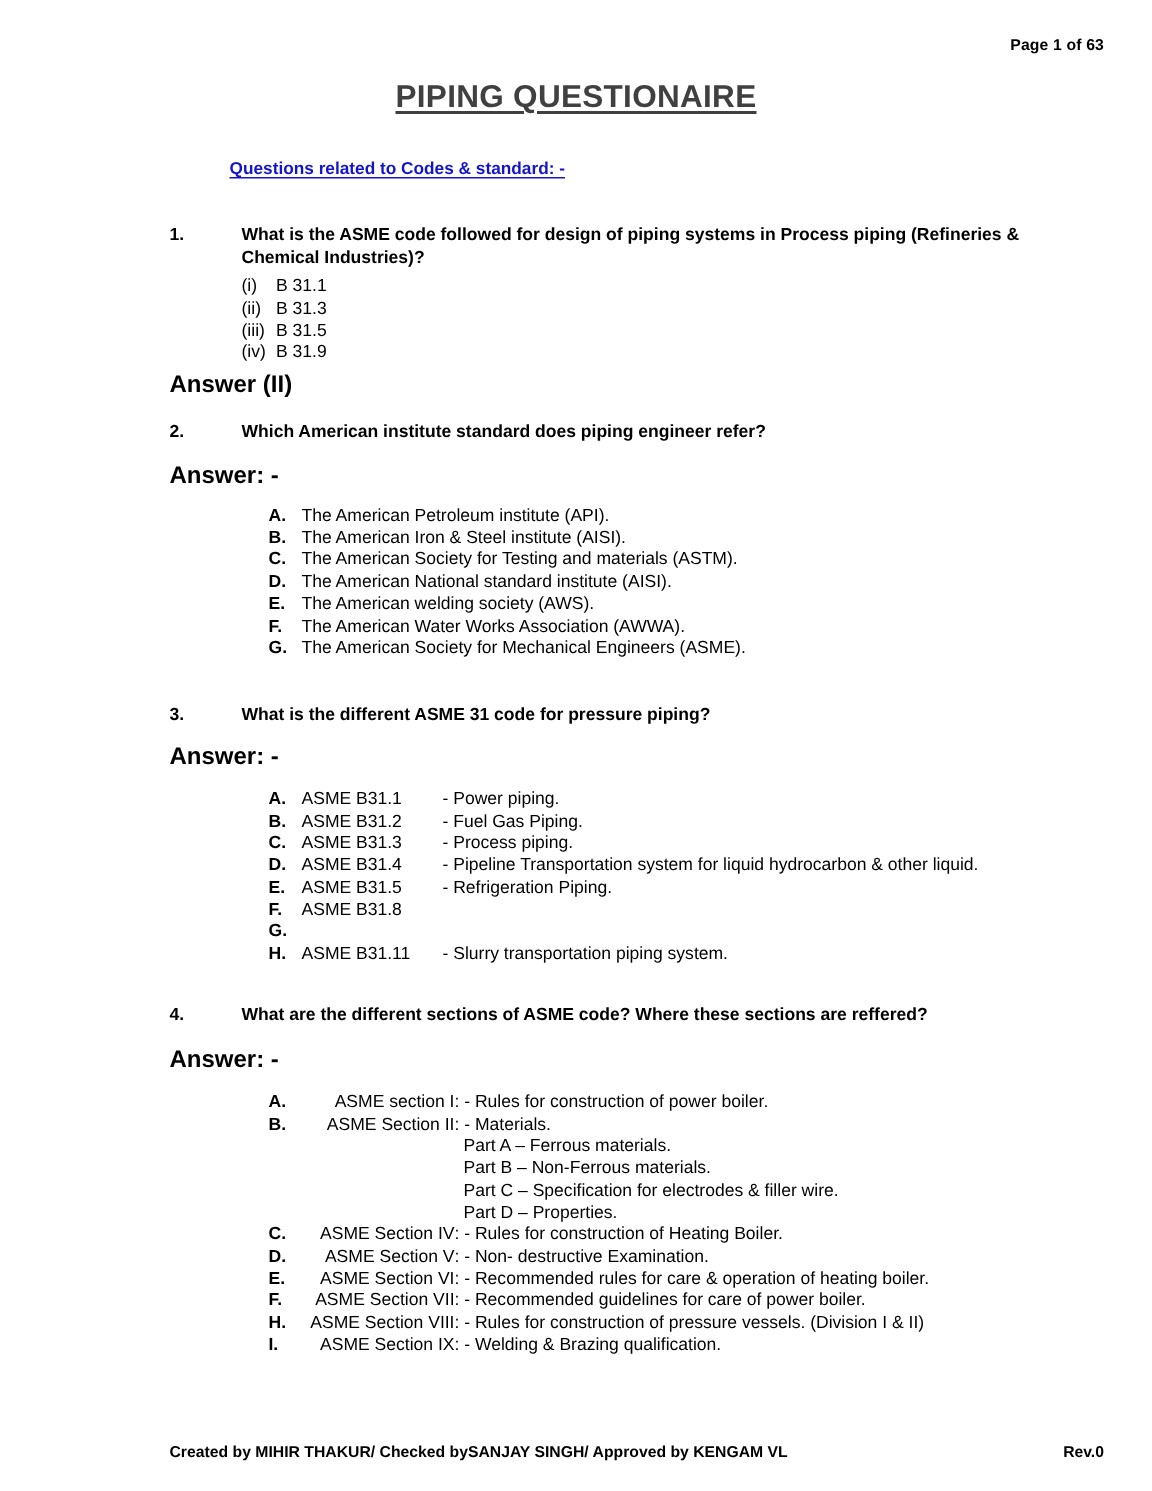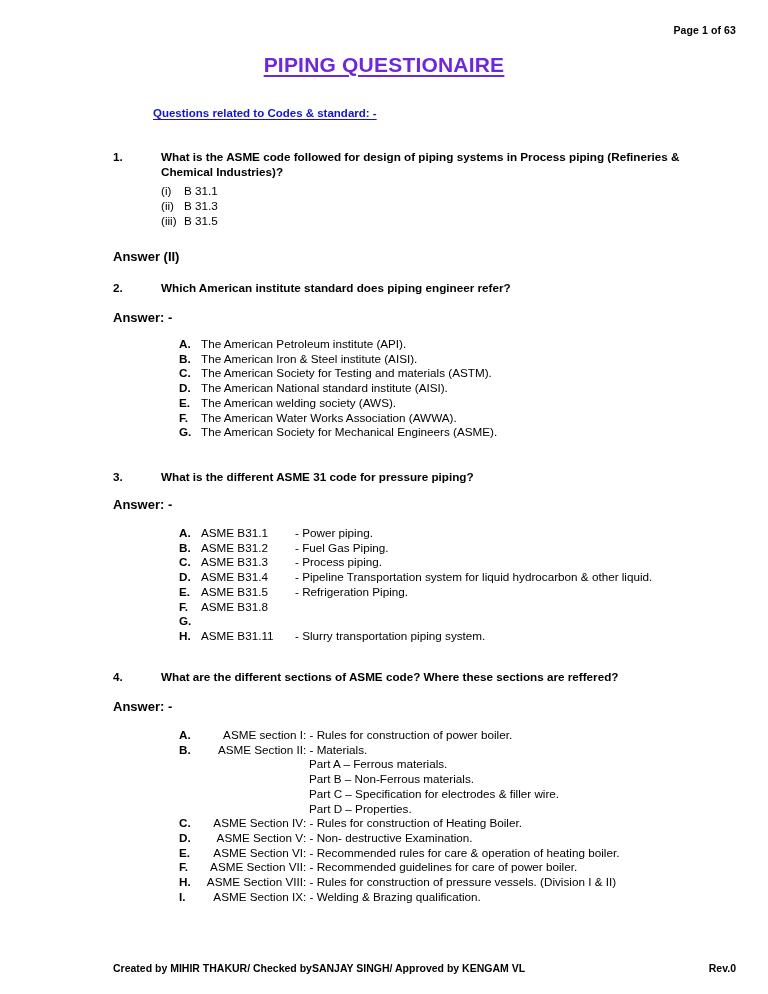--- a/index.html
+++ b/index.html
@@ -37,21 +37,21 @@
   .doc-title {
     position: absolute;
     top: 53px;
     left: 0;
     width: 768px;
     text-align: center;
   }
   .doc-title span {
     font-size: 21px;
     font-weight: bold;
-    color: #6d28d9;
+    color: #404040;
     text-decoration: underline;
     text-underline-offset: 3px;
     letter-spacing: 0.2px;
   }
 
   
   .section-heading {
     position: absolute;
     top: 107px;
     left: 113px;
@@ -70,21 +70,21 @@
     display: flex;
     align-items: flex-start;
     font-size: 11.7px;
     font-weight: bold;
     line-height: 14.6px;
   }
   .q-num { width: 48px; flex: 0 0 48px; }
   .q-text { width: 545px; }
 
   .answer-label {
-    font-size: 13px;
+    font-size: 16px;
     font-weight: bold;
     line-height: 14.6px;
   }
 
   
   .roman-list { margin-top: 5px; }
   .roman-row {
     display: flex;
     font-size: 11.7px;
     line-height: 14.7px;
@@ -155,20 +155,24 @@
         <div>B 31.1</div>
       </div>
       <div class="roman-row">
         <div class="roman-num">(ii)</div>
         <div>B 31.3</div>
       </div>
       <div class="roman-row">
         <div class="roman-num">(iii)</div>
         <div>B 31.5</div>
       </div>
+      <div class="roman-row">
+        <div class="roman-num">(iv)</div>
+        <div>B 31.9</div>
+      </div>
     </div>
   </div>
 
   <div class="block answer-label" style="top:250px;">Answer (II)</div>
 
   <div class="block" style="top:281px;">
     <div class="q-row">
       <div class="q-num">2.</div>
       <div class="q-text">Which American institute standard does piping engineer refer?</div>
     </div>

